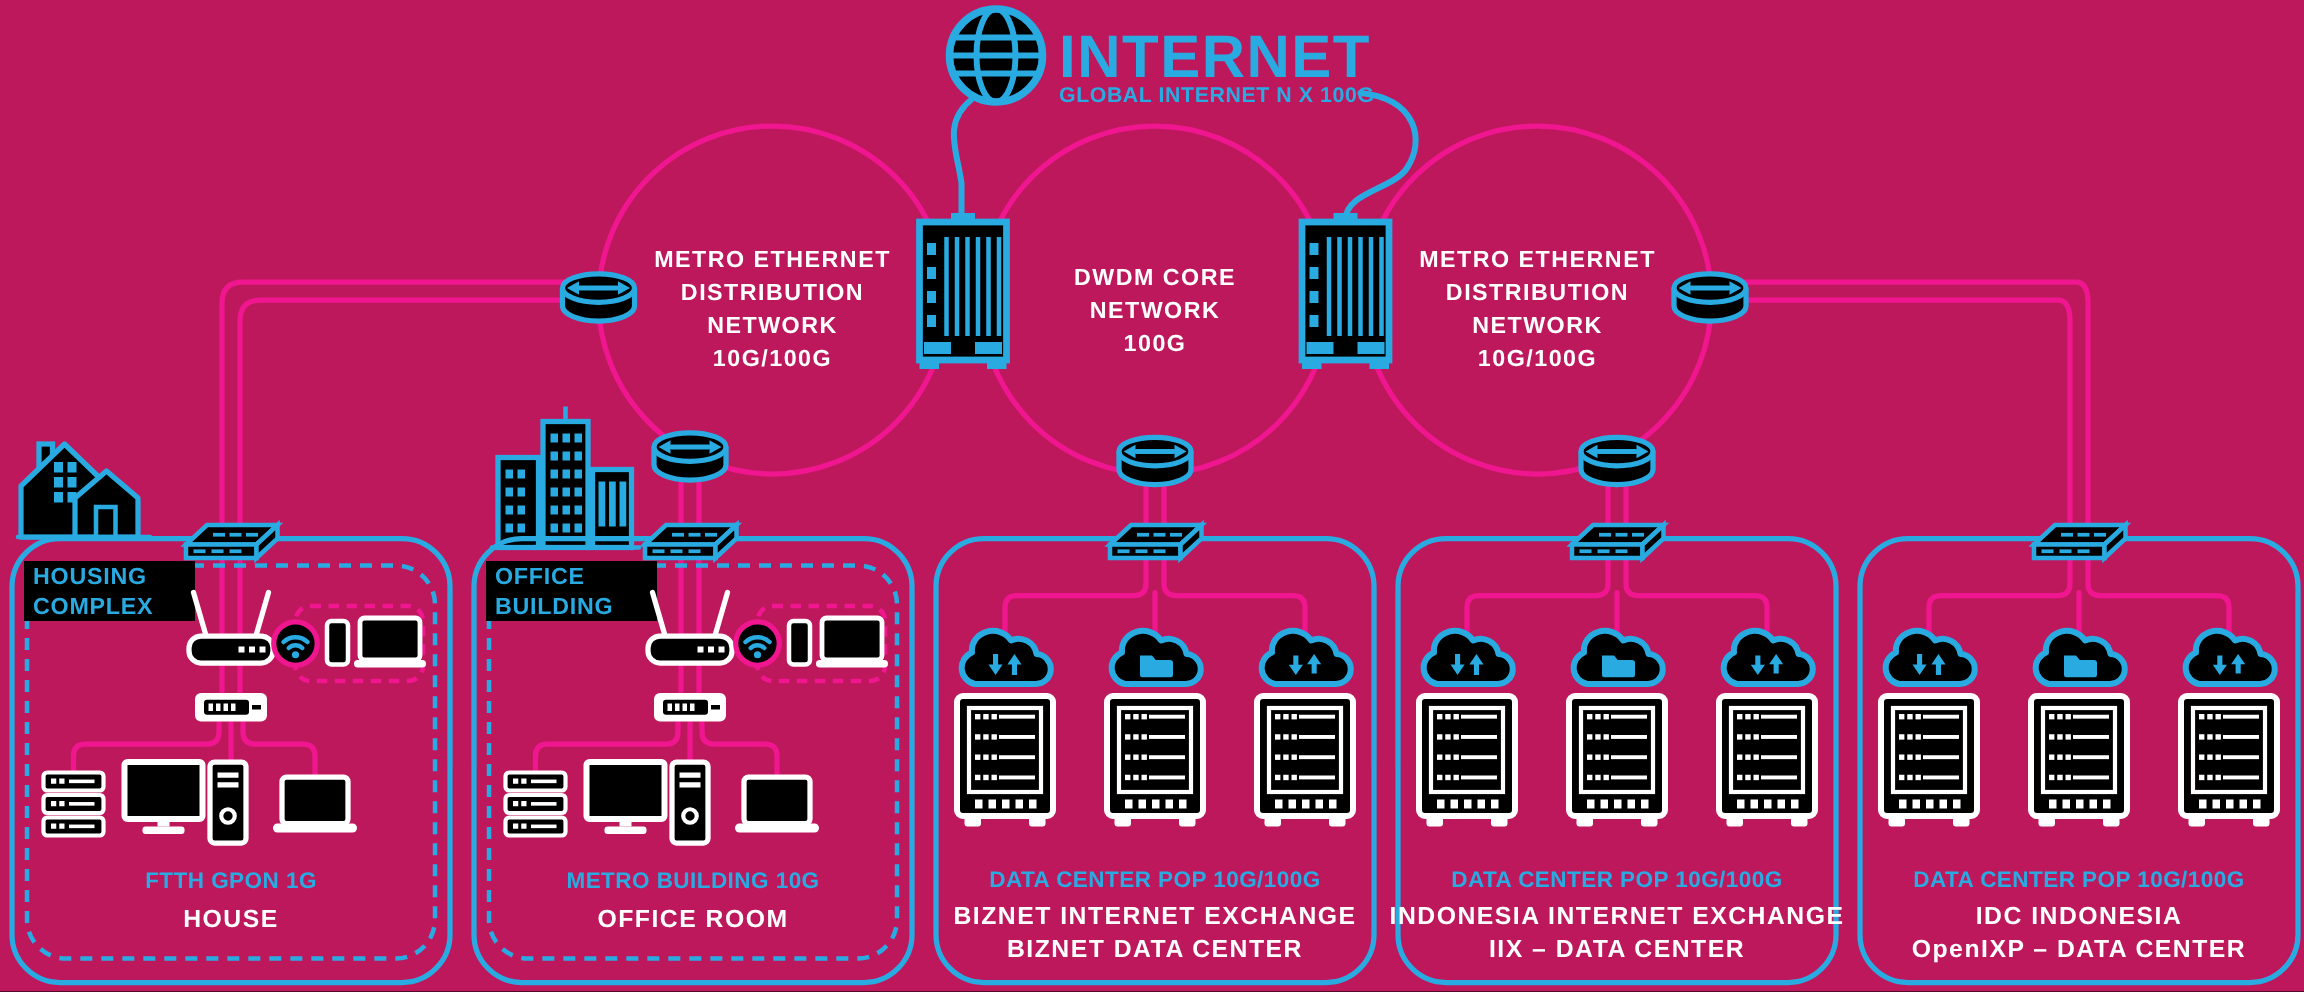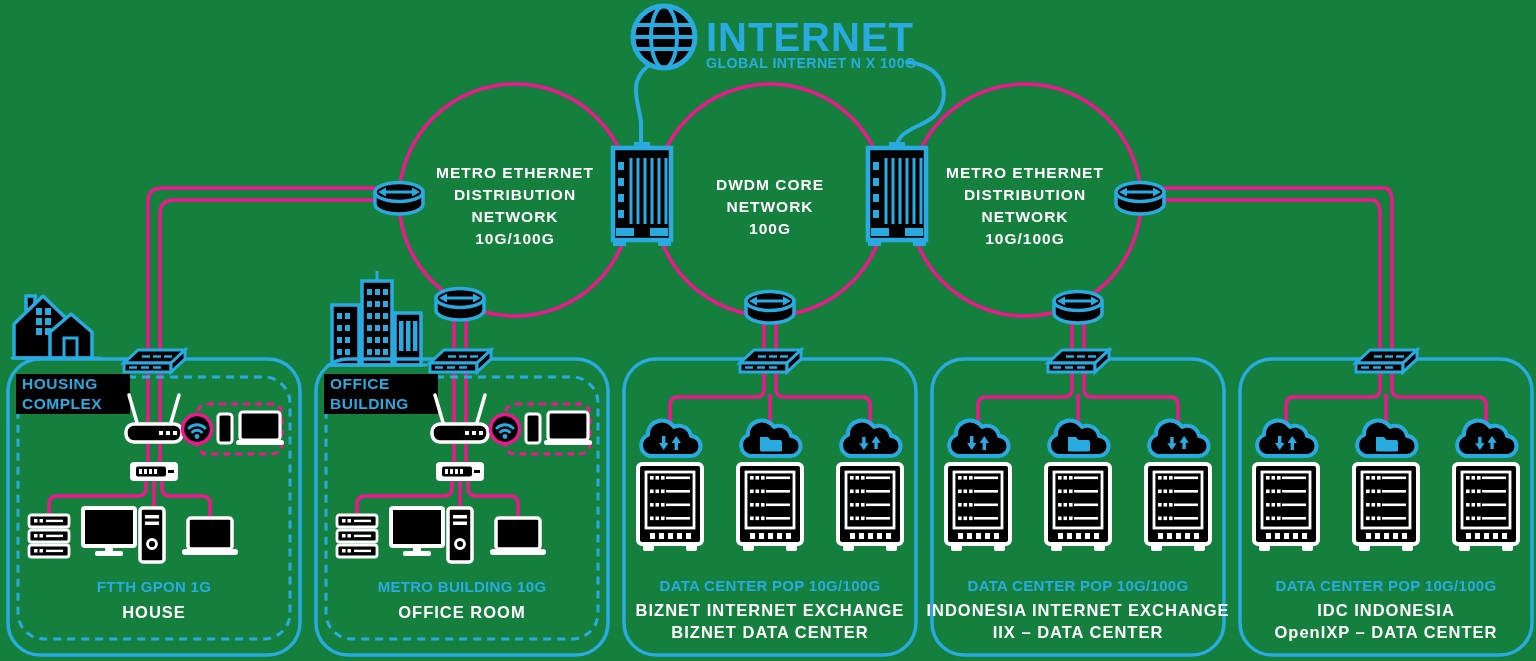--- a/index.html
+++ b/index.html
@@ -1,16 +1,16 @@
 <!DOCTYPE html>
 <html><head>
 <meta charset="utf-8">
 <style>
   html,body{margin:0;padding:0;background:#000;}
-  #stage{position:relative;width:1536px;height:661px;background:#15803d;overflow:hidden;}
+  #stage{position:relative;width:1536px;height:661px;background:#be185d;overflow:hidden;}
   svg{display:block;}
   svg text{font-family:"Liberation Sans","DejaVu Sans",sans-serif;font-weight:bold;}
   .tb{fill:#29ABE2}
   .tw{fill:#FFFFFF}
   .sB{stroke:#29ABE2}
   .sM{stroke:#F0168F}
   .sW{stroke:#FFFFFF}
   .fB{fill:#29ABE2}
   .fW{fill:#FFFFFF}
   .fK{fill:#000000}

